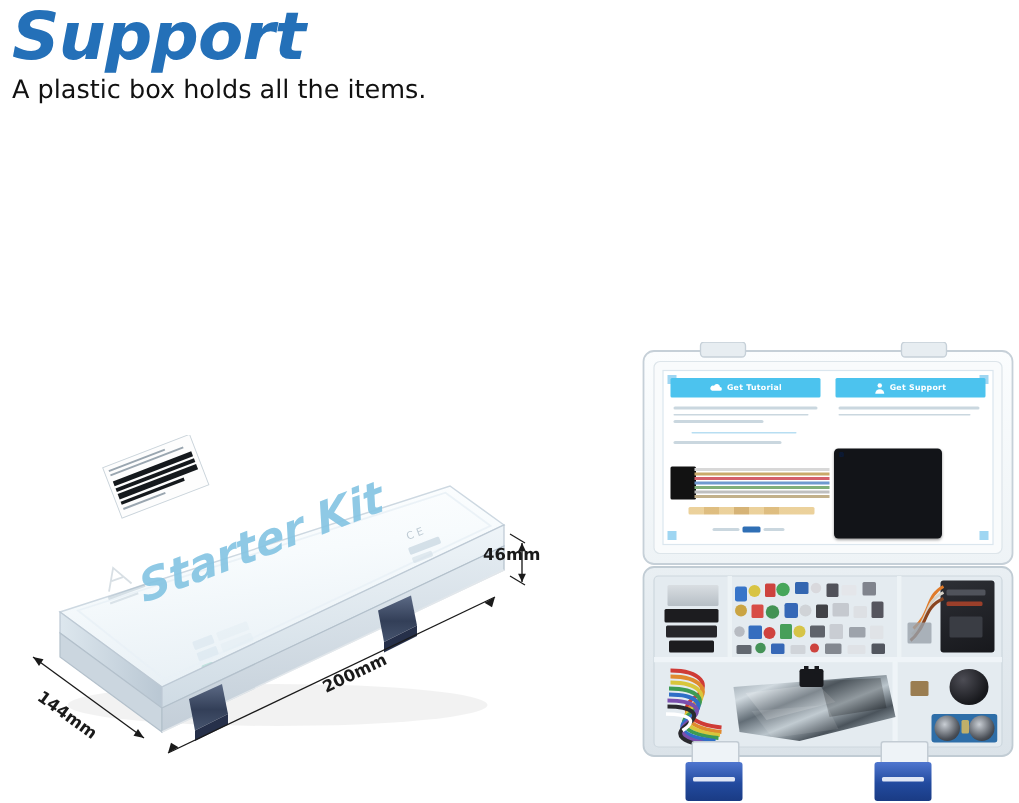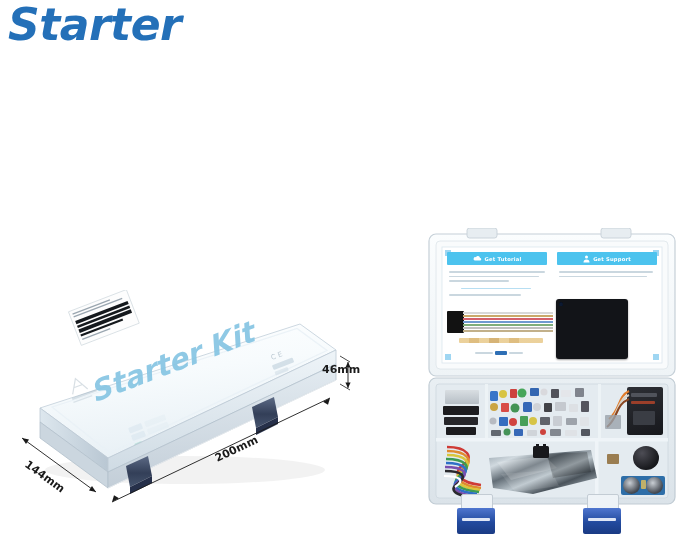--- a/index.html
+++ b/index.html
@@ -94,21 +94,22 @@
     opacity:.55;
   }
   .sr-only{position:absolute;width:1px;height:1px;overflow:hidden;clip:rect(0 0 0 0);white-space:nowrap;}
 </style>
 </head>
 <body>
 
 <div id="page">
 
   <div id="header">
-    <div id="title">Starter</div>
+    <div id="title">Support</div>
+    <div id="subtitle">A plastic box holds all the items.</div>
   </div>
 
   <div id="closed-box-wrap">
     <svg width="380" height="230" viewBox="0 0 380 230">
       <defs>
         <linearGradient id="lidTop" x1="0" y1="0" x2="0.3" y2="1">
           <stop offset="0%" stop-color="#ffffff"></stop>
           <stop offset="45%" stop-color="#f7fbfd"></stop>
           <stop offset="100%" stop-color="#e8f0f5"></stop>
         </linearGradient>

